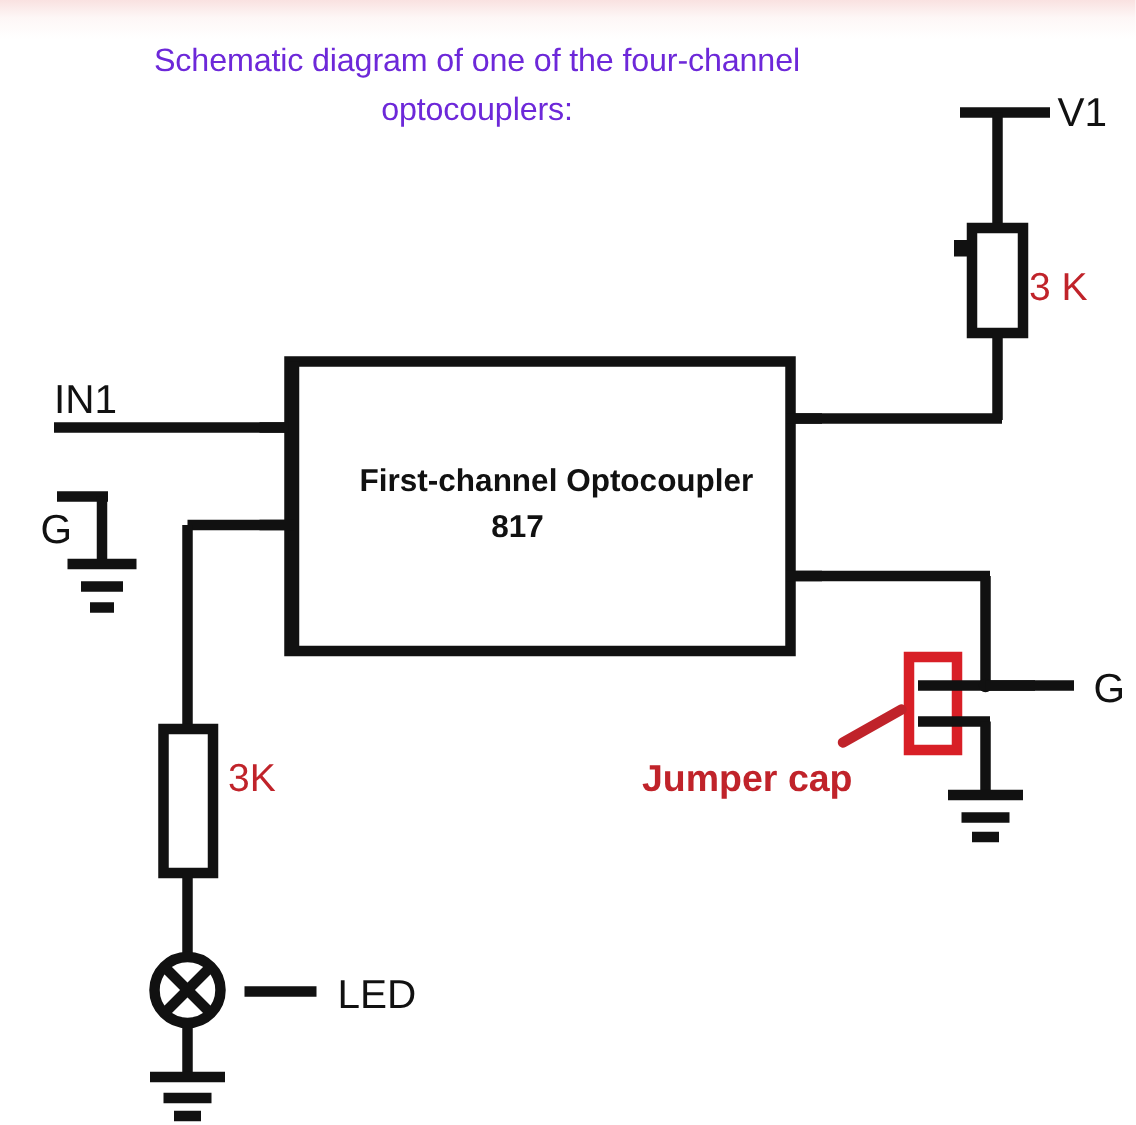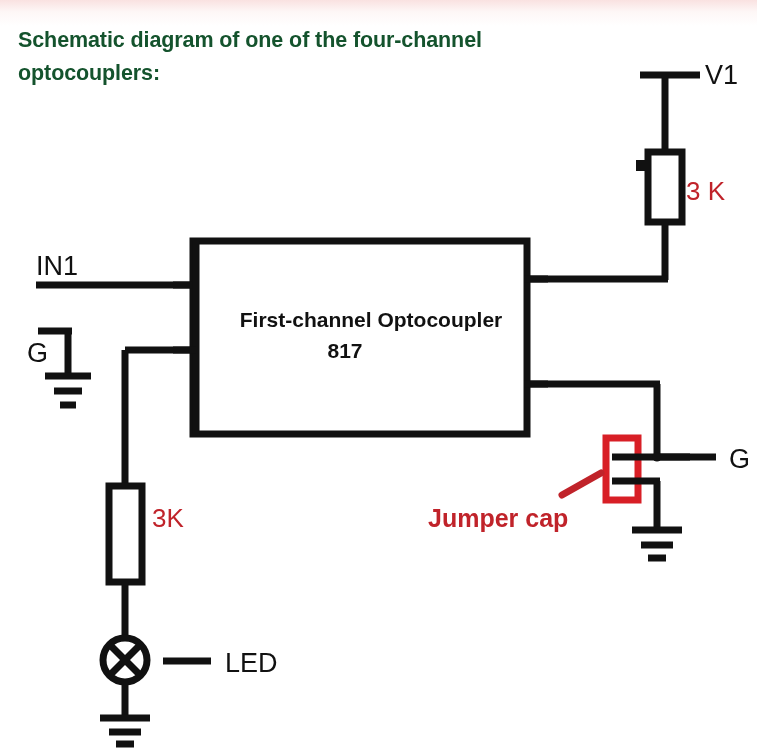--- a/index.html
+++ b/index.html
@@ -35,25 +35,26 @@
                 rgba(252, 240, 239, 0.55) 45%,
                 rgba(255, 255, 255, 0) 100%);
     pointer-events: none;
   }
   #caption {
     position: absolute;
     left: 18px;
     top: 24px;
     width: 600px;
     font-size: 21.5px;
-    font-weight: bold;
+    font-weight: normal;
     line-height: 33px;
-    color: #14532d;
+    color: #6d28d9;
     letter-spacing: -0.1px;
     white-space: pre-line;
+    text-align: center;
   }
   svg#schematic {
     position: absolute;
     left: 0;
     top: 0;
     width: 757px;
     height: 750px;
   }
   .wire {
     stroke: #111111;

